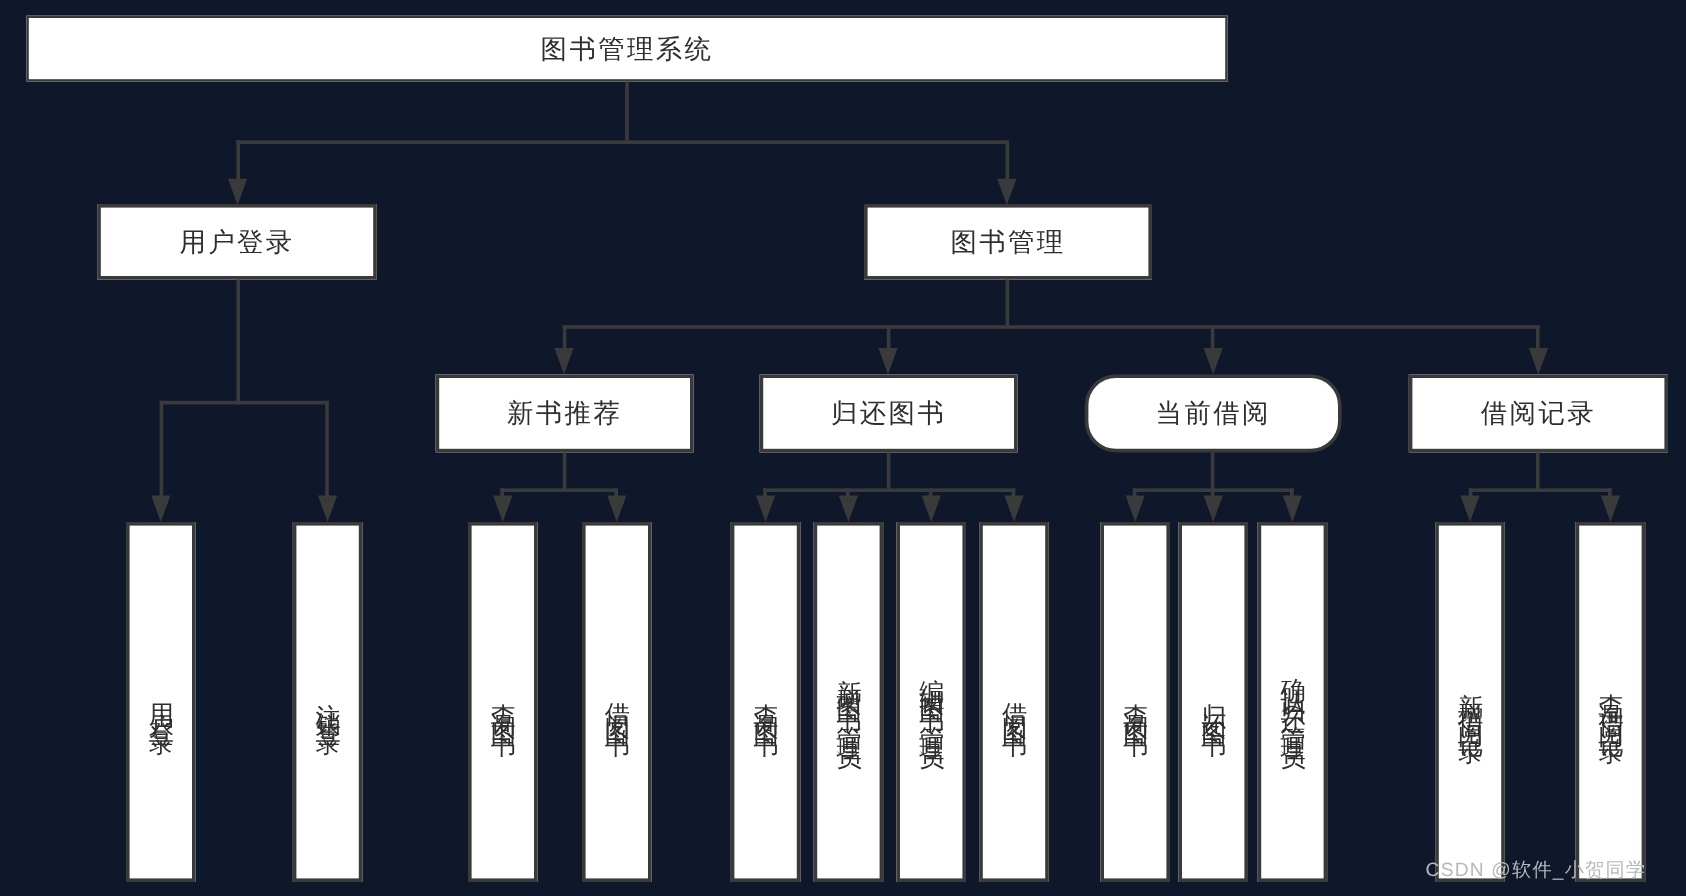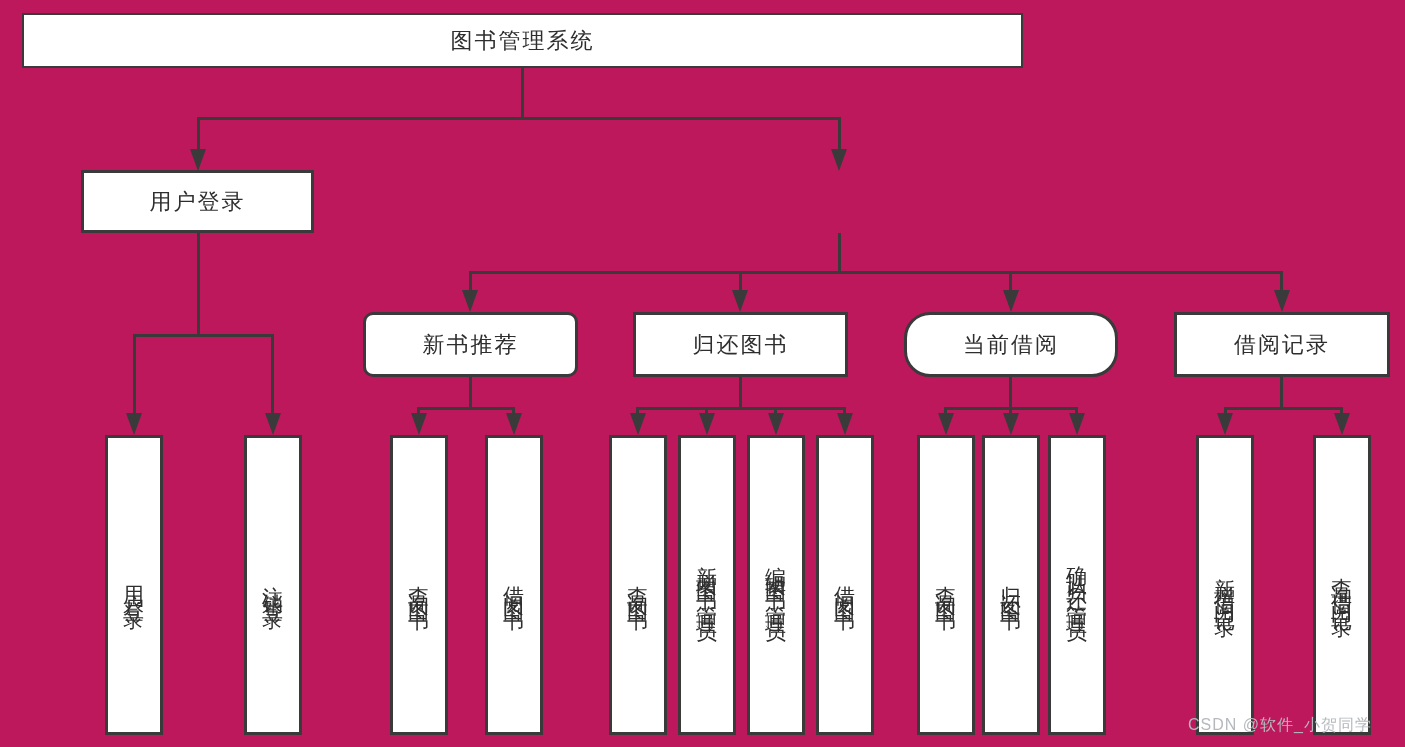--- a/index.html
+++ b/index.html
@@ -1,17 +1,17 @@
 <!DOCTYPE html>
 <html><head>
 <meta charset="utf-8">
 <style>
   html,body{margin:0;padding:0;background:#ffffff;}
   .canvas{
-    position:relative;width:1405px;height:747px;background:#be185d;overflow:hidden;
+    position:relative;width:1405px;height:747px;background:#0f172a;overflow:hidden;
     font-family:"Liberation Sans","DejaVu Sans",sans-serif;
   }
   
   .box{
     position:absolute;box-sizing:border-box;background:#ffffff;
     border:3px solid #3a3a3a;
     display:flex;align-items:center;justify-content:center;
     font-size:22px;color:#2e2e2e;letter-spacing:2px;white-space:nowrap;
   }
   .root{border-width:2px;font-size:22px;}
@@ -41,40 +41,41 @@
   <div class="box root" style="left:22px;top:13px;width:1001px;height:55px;">图书管理系统</div>
 
   <div class="vl" style="left:521px;top:68px;height:51px;"></div>
   <div class="hl" style="left:197px;top:117px;width:643px;"></div>
   <div class="vl" style="left:197px;top:117px;height:35px;"></div>
   <div class="ar" style="left:190px;top:149px;"></div>
   <div class="vl" style="left:838px;top:117px;height:35px;"></div>
   <div class="ar" style="left:831px;top:149px;"></div>
 
   <div class="box" style="left:81px;top:170px;width:233px;height:63px;">用户登录</div>
+  <div class="box" style="left:720px;top:170px;width:240px;height:63px;">图书管理</div>
 
   <div class="vl" style="left:197px;top:233px;height:104px;"></div>
   <div class="hl" style="left:133px;top:334px;width:141px;"></div>
   <div class="vl" style="left:133px;top:334px;height:82px;"></div>
   <div class="ar" style="left:126px;top:413px;"></div>
   <div class="vl" style="left:271px;top:334px;height:82px;"></div>
   <div class="ar" style="left:265px;top:413px;"></div>
 
   <div class="vl" style="left:838px;top:233px;height:41px;"></div>
   <div class="hl" style="left:469px;top:271px;width:814px;"></div>
   <div class="vl" style="left:469px;top:271px;height:21px;"></div>
   <div class="ar" style="left:462px;top:290px;"></div>
   <div class="vl" style="left:739px;top:271px;height:21px;"></div>
   <div class="ar" style="left:732px;top:290px;"></div>
   <div class="vl" style="left:1009px;top:271px;height:21px;"></div>
   <div class="ar" style="left:1003px;top:290px;"></div>
   <div class="vl" style="left:1280px;top:271px;height:21px;"></div>
   <div class="ar" style="left:1274px;top:290px;"></div>
 
-  <div class="box" style="left:363px;top:312px;width:215px;height:65px;border-radius:10px;">新书推荐</div>
+  <div class="box" style="left:363px;top:312px;width:215px;height:65px;">新书推荐</div>
   <div class="box" style="left:633px;top:312px;width:215px;height:65px;">归还图书</div>
   <div class="box" style="left:904px;top:312px;width:214px;height:65px;border-radius:26px;">当前借阅</div>
   <div class="box" style="left:1174px;top:312px;width:216px;height:65px;">借阅记录</div>
 
   <div class="vl" style="left:469px;top:377px;height:33px;"></div>
   <div class="hl" style="left:417px;top:407px;width:98px;"></div>
   <div class="vl" style="left:417px;top:407px;height:10px;"></div>
   <div class="ar" style="left:411px;top:413px;"></div>
   <div class="vl" style="left:512px;top:407px;height:10px;"></div>
   <div class="ar" style="left:506px;top:413px;"></div>

